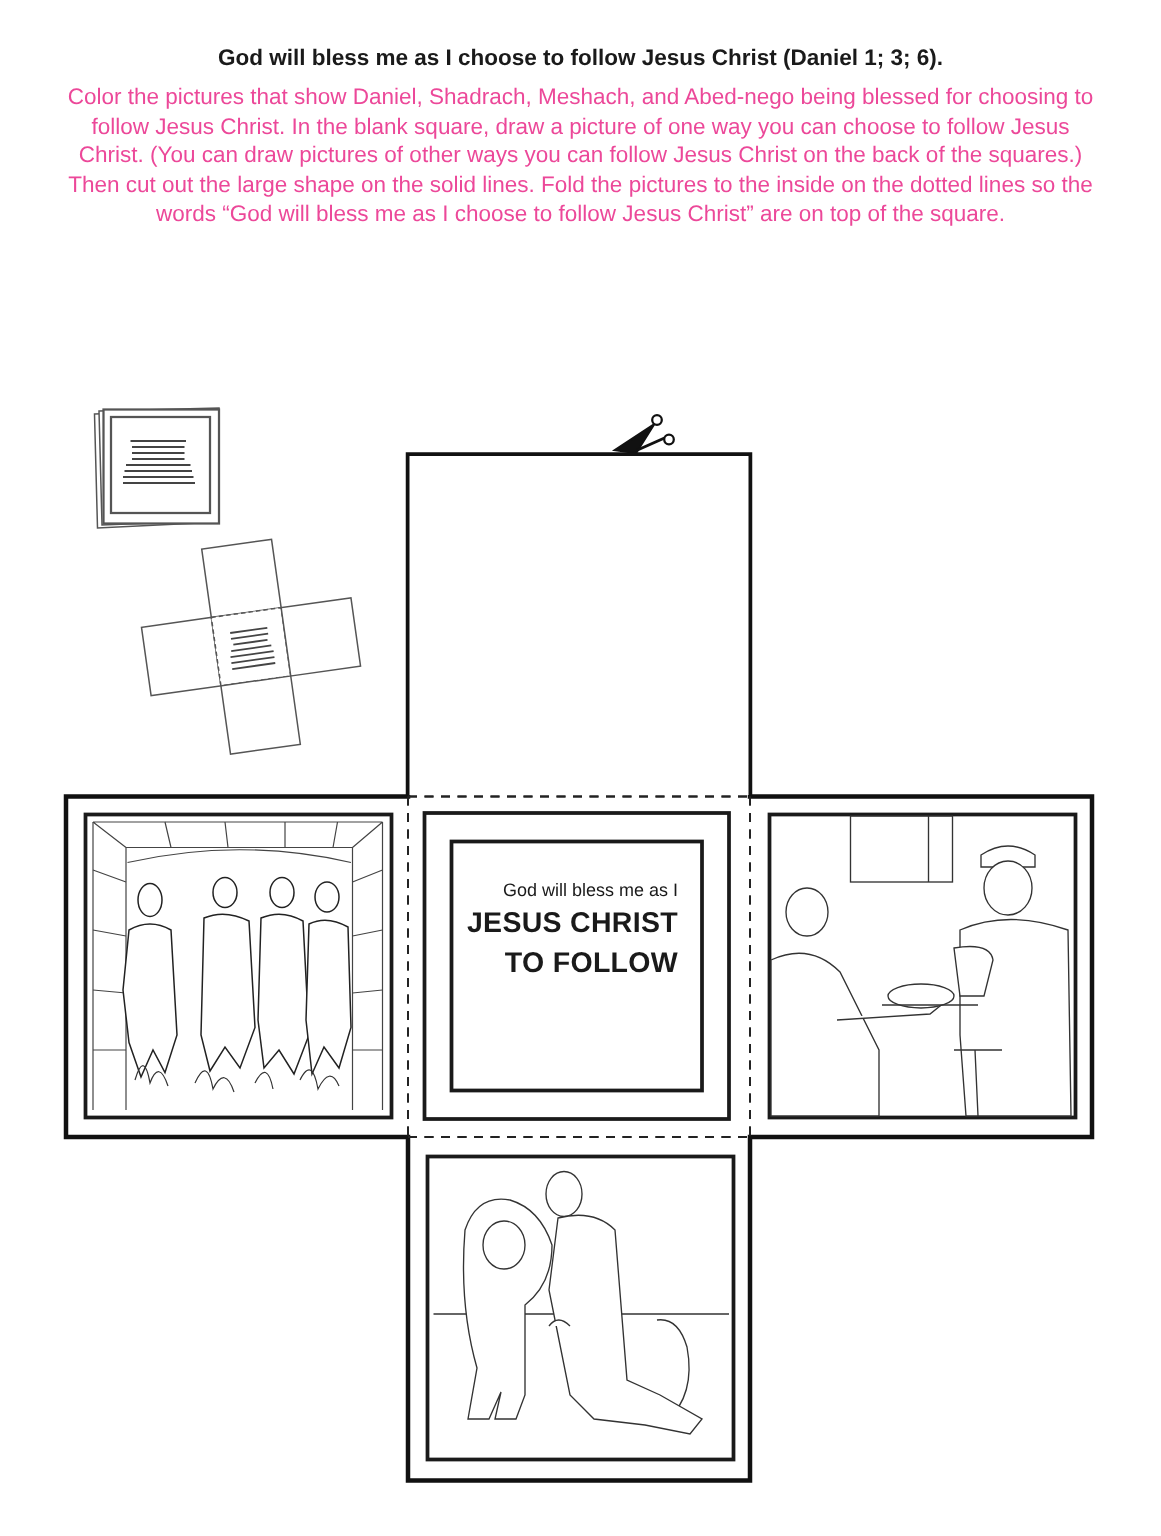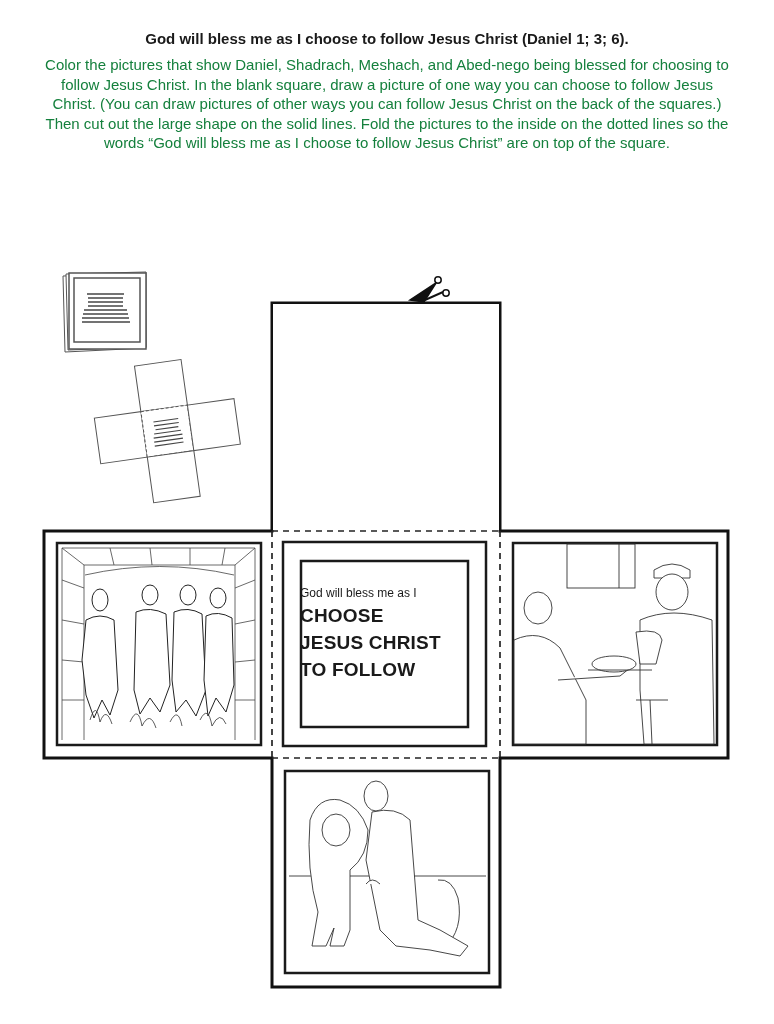--- a/index.html
+++ b/index.html
@@ -1,20 +1,20 @@
 <!DOCTYPE html>
 <html><head>
 <meta charset="utf-8">
 <style>
   html,body{margin:0;padding:0;background:#fff;}
   body{width:774px;height:1024px;position:relative;overflow:hidden;font-family:"Liberation Sans",sans-serif;color:#222;}
   .title{position:absolute;left:0;top:30px;width:774px;text-align:center;font-weight:bold;font-size:15px;color:#1a1a1a;}
-  .instr{position:absolute;left:40px;top:55px;width:694px;text-align:center;font-size:15px;line-height:19.5px;color:#15803d;}
+  .instr{position:absolute;left:40px;top:55px;width:694px;text-align:center;font-size:15px;line-height:19.5px;color:#ec4899;}
   svg.main{position:absolute;left:0;top:0;}
-  .center-text{position:absolute;left:300px;top:586px;width:152px;text-align:left;color:#1a1a1a;}
+  .center-text{position:absolute;left:300px;top:586px;width:152px;text-align:right;color:#1a1a1a;}
   .center-text .small{font-size:12px;display:block;margin-bottom:2px;}
   .center-text .big{font-size:19px;font-weight:bold;display:block;line-height:27px;letter-spacing:0.2px;}
 </style>
 </head>
 <body>
 
 <div class="title">God will bless me as I choose to follow Jesus Christ (Daniel 1; 3; 6).</div>
 <div class="instr">Color the pictures that show Daniel, Shadrach, Meshach, and Abed-nego being blessed for choosing to follow Jesus Christ. In the blank square, draw a picture of one way you can choose to follow Jesus Christ. (You can draw pictures of other ways you can follow Jesus Christ on the back of the squares.) Then cut out the large shape on the solid lines. Fold the pictures to the inside on the dotted lines so the words “God will bless me as I choose to follow Jesus Christ” are on top of the square.</div>
 
 <svg class="main" width="774" height="1024" viewBox="0 0 774 1024">
@@ -148,16 +148,15 @@
 
       <ellipse cx="376" cy="796" rx="12" ry="15"></ellipse>
       <path d="M372,812 Q396,806 410,820 L418,920 L440,930 L468,946 L460,956 L430,950 L396,946 L380,930 L372,890 L366,860 Z"></path>
       <path d="M366,884 Q372,876 380,884"></path>
     </g>
   </g>
 </svg>
 
 <div class="center-text">
   <span class="small">God will bless me as I</span>
-  <span class="big">CHOOSE</span>
   <span class="big">JESUS CHRIST</span>
   <span class="big">TO FOLLOW</span>
 </div>
 
 </body></html>

